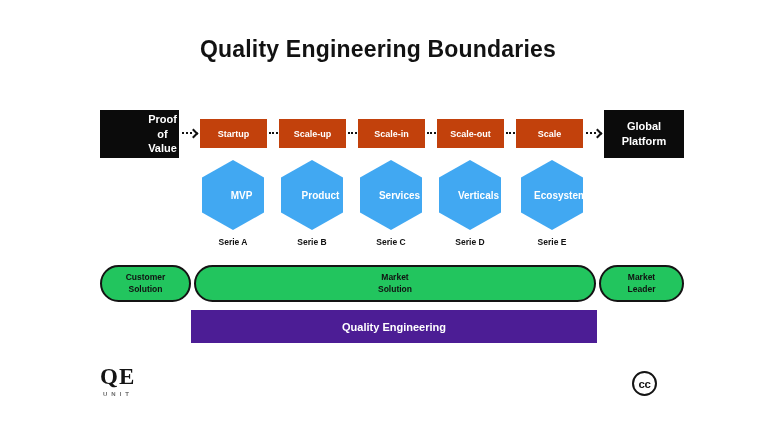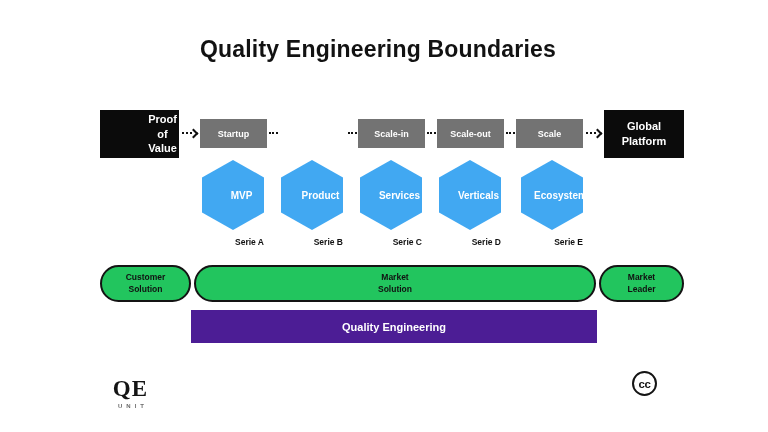--- a/index.html
+++ b/index.html
@@ -8,21 +8,21 @@
 
   .title { position:absolute; top:36px; left:0; right:0; text-align:center;
            font-size:23px; font-weight:800; color:#121212; letter-spacing:0.2px; }
 
   .bigbox { position:absolute; top:110px; height:48px; background:#0b0b0b; color:#ffffff;
             display:flex; align-items:center; justify-content:center; text-align:center;
             font-weight:bold; font-size:11px; line-height:1.35; white-space:pre-line; }
   .bigbox.proof  { left:100px; width:79px;padding-left:46px; }
   .bigbox.global { left:604px; width:80px; }
 
-  .smallbox { position:absolute; top:119px; width:67px; height:29px; background:#737373;
+  .smallbox { position:absolute; top:119px; width:67px; height:29px; background:#c2410c;
               color:#ffffff; display:flex; align-items:center; justify-content:center;
               font-weight:bold; font-size:9px; }
   .sb1 { left:200px; } .sb2 { left:279px; } .sb3 { left:358px; }
   .sb4 { left:437px; } .sb5 { left:516px; }
 
   .connector { position:absolute; top:132px; border-top:2px dotted #111; height:0; }
   .cn1 { left:182px; width:10px; } .cn2 { left:269px; width:9px; }
   .cn3 { left:348px; width:9px; }  .cn4 { left:427px; width:9px; }
   .cn5 { left:506px; width:9px; }  .cn6 { left:586px; width:10px; }
 
@@ -31,36 +31,36 @@
                transform:rotate(45deg); }
   .ah1 { left:190px; } .ah2 { left:594px; }
 
   .hex { position:absolute; top:160px; width:62px; height:70px; background:#41a8f2;
          clip-path:polygon(50% 0%,100% 25%,100% 75%,50% 100%,0% 75%,0% 25%);
          color:#ffffff; display:flex; align-items:center; justify-content:center;
          font-weight:bold; font-size:10px;padding-left:17px; }
   .hx1 { left:202px; } .hx2 { left:281px; } .hx3 { left:360px; }
   .hx4 { left:439px; } .hx5 { left:521px; }
 
-  .serie { position:absolute; top:237px; width:62px; text-align:right;
+  .serie { position:absolute; top:237px; width:62px; text-align:center;
            font-weight:bold; font-size:8.5px; color:#111; }
 
   .pill { position:absolute; top:265px; height:37px; background:#22c55e;
           border:2px solid #141414; border-radius:20px; display:flex; align-items:center;
           justify-content:center; text-align:center; font-weight:bold; font-size:8.5px;
           color:#111; line-height:1.4; white-space:pre-line; }
   .pill.left   { left:100px; width:91px; }
   .pill.center { left:194px; width:402px; }
   .pill.right  { left:599px; width:85px; }
 
   .qe-bar { position:absolute; left:191px; top:310px; width:406px; height:33px;
             background:#4c1d95; color:#ffffff; display:flex; align-items:center;
             justify-content:center; font-weight:bold; font-size:11px;text-align:center; }
 
-  .logo { position:absolute; left:100px; top:376px; width:48px; text-align:right; }
+  .logo { position:absolute; left:100px; top:364px; width:48px; text-align:left; }
   .logo-main { font-family:"Liberation Serif", serif; font-weight:bold; font-size:23px;
                color:#141414; letter-spacing:1px; line-height:1.1; }
   .logo-sub  { font-size:6px; font-weight:bold; letter-spacing:4px; color:#6b6b6b;
                margin-top:2px; padding-left:3px; }
 
   .cc-icon { position:absolute; left:632px; top:371px; width:25px; height:25px;
              border:2.5px solid #141414; border-radius:50%; display:flex;
              align-items:center; justify-content:center; font-weight:bold;
              font-size:11.5px; color:#141414; letter-spacing:-0.5px; }
 </style>
@@ -72,20 +72,21 @@
   <div class="title">Quality Engineering Boundaries</div>
 
   <div class="bigbox proof">Proof of
 Value</div>
 
   <div class="connector cn1"></div>
   <div class="arrowhead ah1"></div>
 
   <div class="smallbox sb1">Startup</div>
   <div class="connector cn2"></div>
+  <div class="smallbox sb2">Scale-up</div>
   <div class="connector cn3"></div>
   <div class="smallbox sb3">Scale-in</div>
   <div class="connector cn4"></div>
   <div class="smallbox sb4">Scale-out</div>
   <div class="connector cn5"></div>
   <div class="smallbox sb5">Scale</div>
 
   <div class="connector cn6"></div>
   <div class="arrowhead ah2"></div>
 

